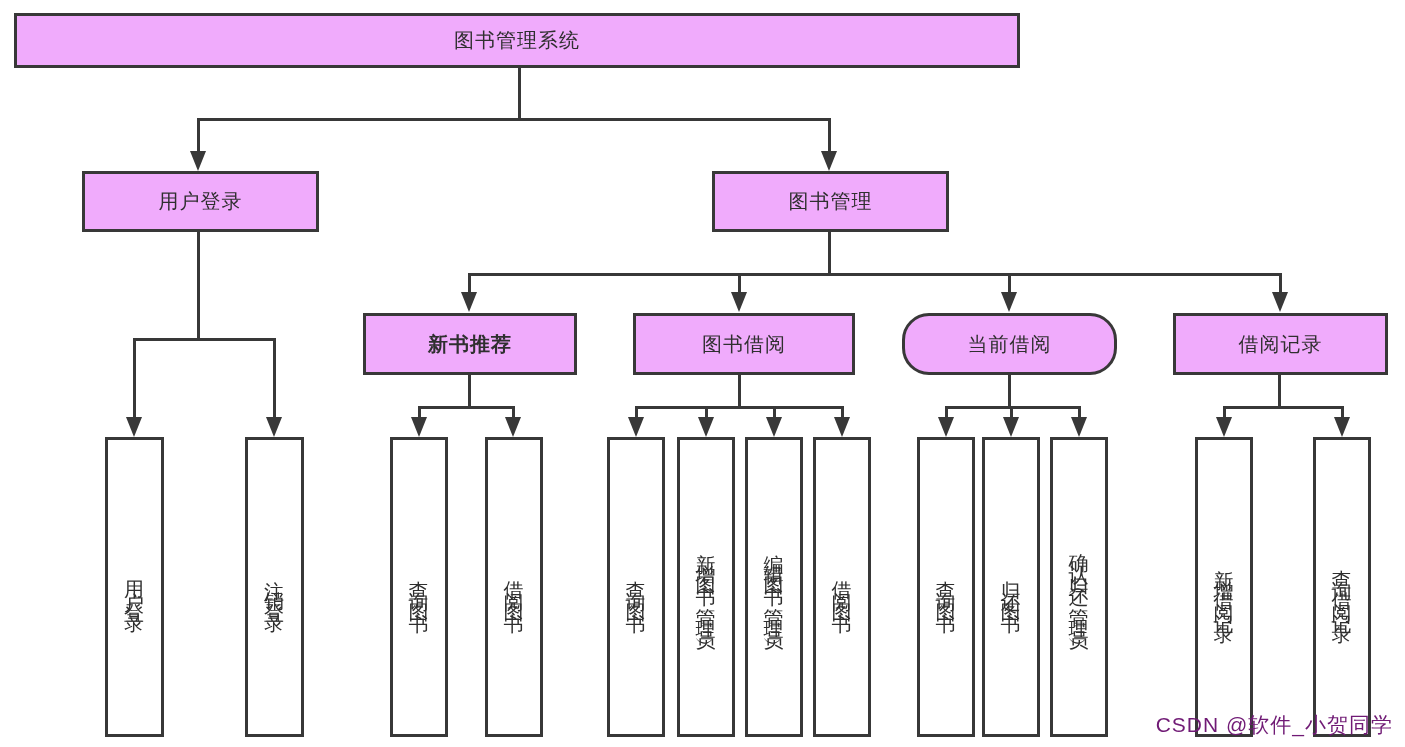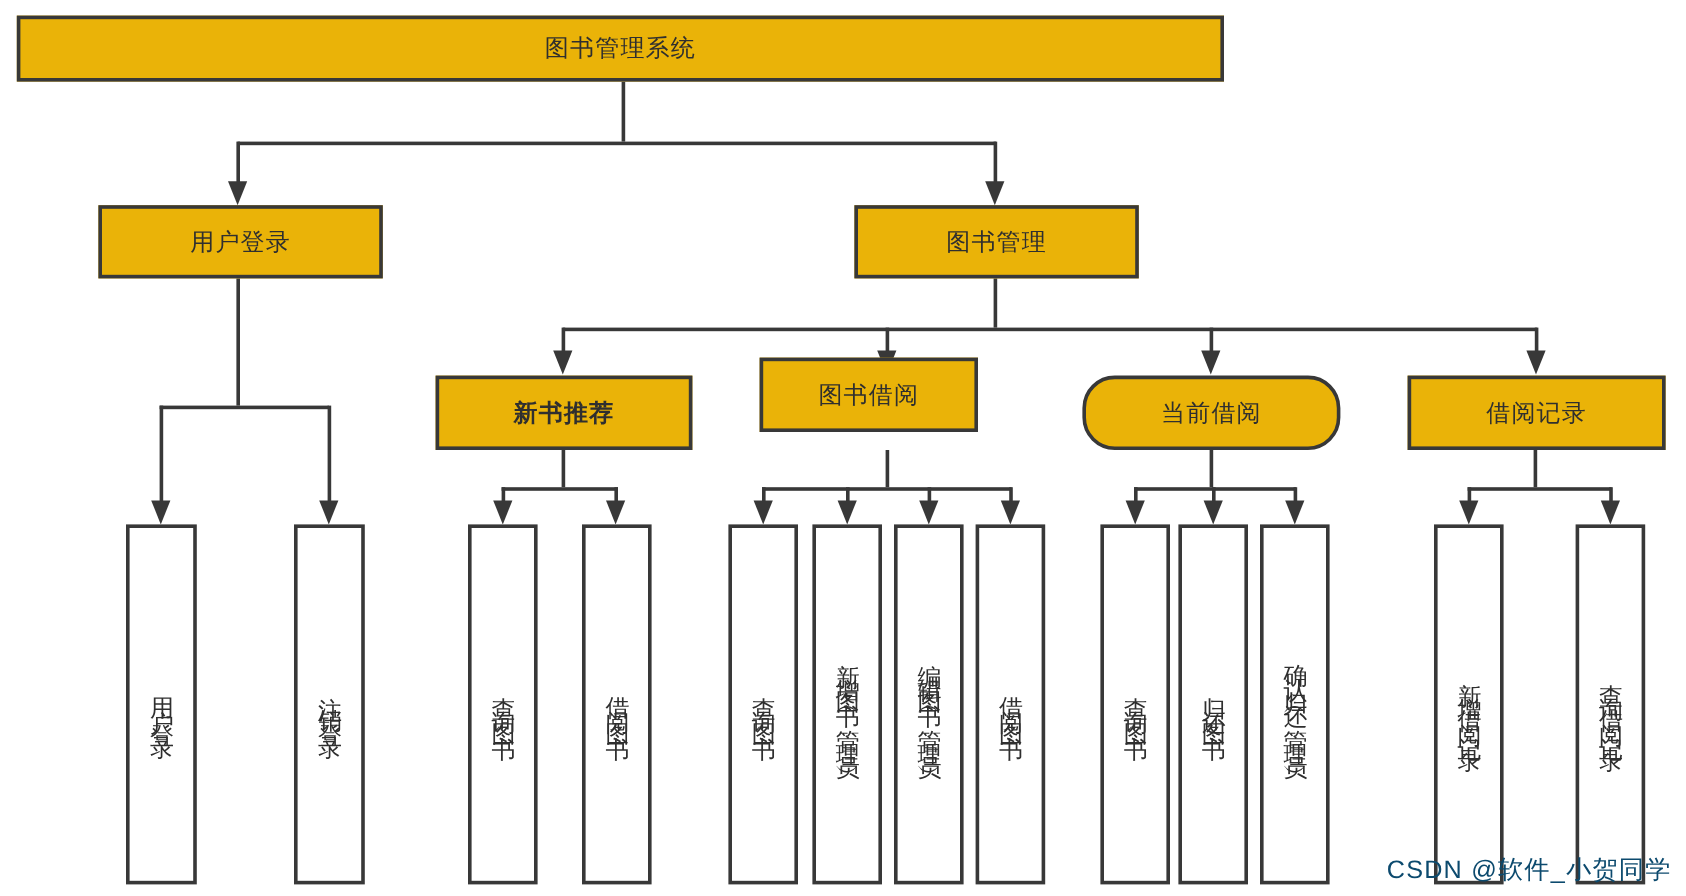--- a/index.html
+++ b/index.html
@@ -8,21 +8,21 @@
     width: 1405px;
     height: 747px;
     background: #ffffff;
     font-family: "Liberation Sans", sans-serif;
     color: #2f2f2f;
     overflow: hidden;
   }
   .box {
     position: absolute;
     box-sizing: border-box;
-    background: #eab308;
+    background: #f0abfc;
     border: 3px solid #383838;
     display: flex;
     align-items: center;
     justify-content: center;
     font-size: 20px;
     letter-spacing: 1px;
     color: #2f2f2f;
     z-index: 2;
   }
   .vbox {
@@ -52,21 +52,21 @@
     border-left: 8px solid transparent;
     border-right: 8px solid transparent;
     border-top: 20px solid #383838;
     z-index: 1;
   }
   .watermark {
     position: absolute;
     right: 12px;
     bottom: 8px;
     font-size: 21px;
-    color: #0c4a6e;
+    color: #701a75;
     z-index: 5;
     letter-spacing: 1px;
   }
 </style>
 </head>
 <body>
 
 <div id="canvas">
 
   <div class="box" style="left:14px; top:13px; width:1006px; height:55px;">图书管理系统</div>
@@ -93,21 +93,21 @@
   <div class="vline" style="left:468px;  top:273px; height:21px;"></div>
   <div class="ah" style="left:461px;  top:292px;"></div>
   <div class="vline" style="left:738px;  top:273px; height:21px;"></div>
   <div class="ah" style="left:731px;  top:292px;"></div>
   <div class="vline" style="left:1008px; top:273px; height:21px;"></div>
   <div class="ah" style="left:1001px; top:292px;"></div>
   <div class="vline" style="left:1279px; top:273px; height:21px;"></div>
   <div class="ah" style="left:1272px; top:292px;"></div>
 
   <div class="box" style="left:363px;  top:313px; width:214px; height:62px;font-weight:bold;">新书推荐</div>
-  <div class="box" style="left:633px;  top:298px; width:182px; height:62px;">图书借阅</div>
+  <div class="box" style="left:633px;  top:313px; width:222px; height:62px;">图书借阅</div>
   <div class="box" style="left:902px;  top:313px; width:215px; height:62px;border-radius:27px;">当前借阅</div>
   <div class="box" style="left:1173px; top:313px; width:215px; height:62px;">借阅记录</div>
 
   <div class="vline" style="left:468px; top:375px; height:31px;"></div>
   <div class="hline" style="left:418px; top:406px; width:97px;"></div>
   <div class="vline" style="left:418px; top:406px; height:13px;"></div>
   <div class="ah" style="left:411px; top:417px;"></div>
   <div class="vline" style="left:512px; top:406px; height:13px;"></div>
   <div class="ah" style="left:505px; top:417px;"></div>
 

